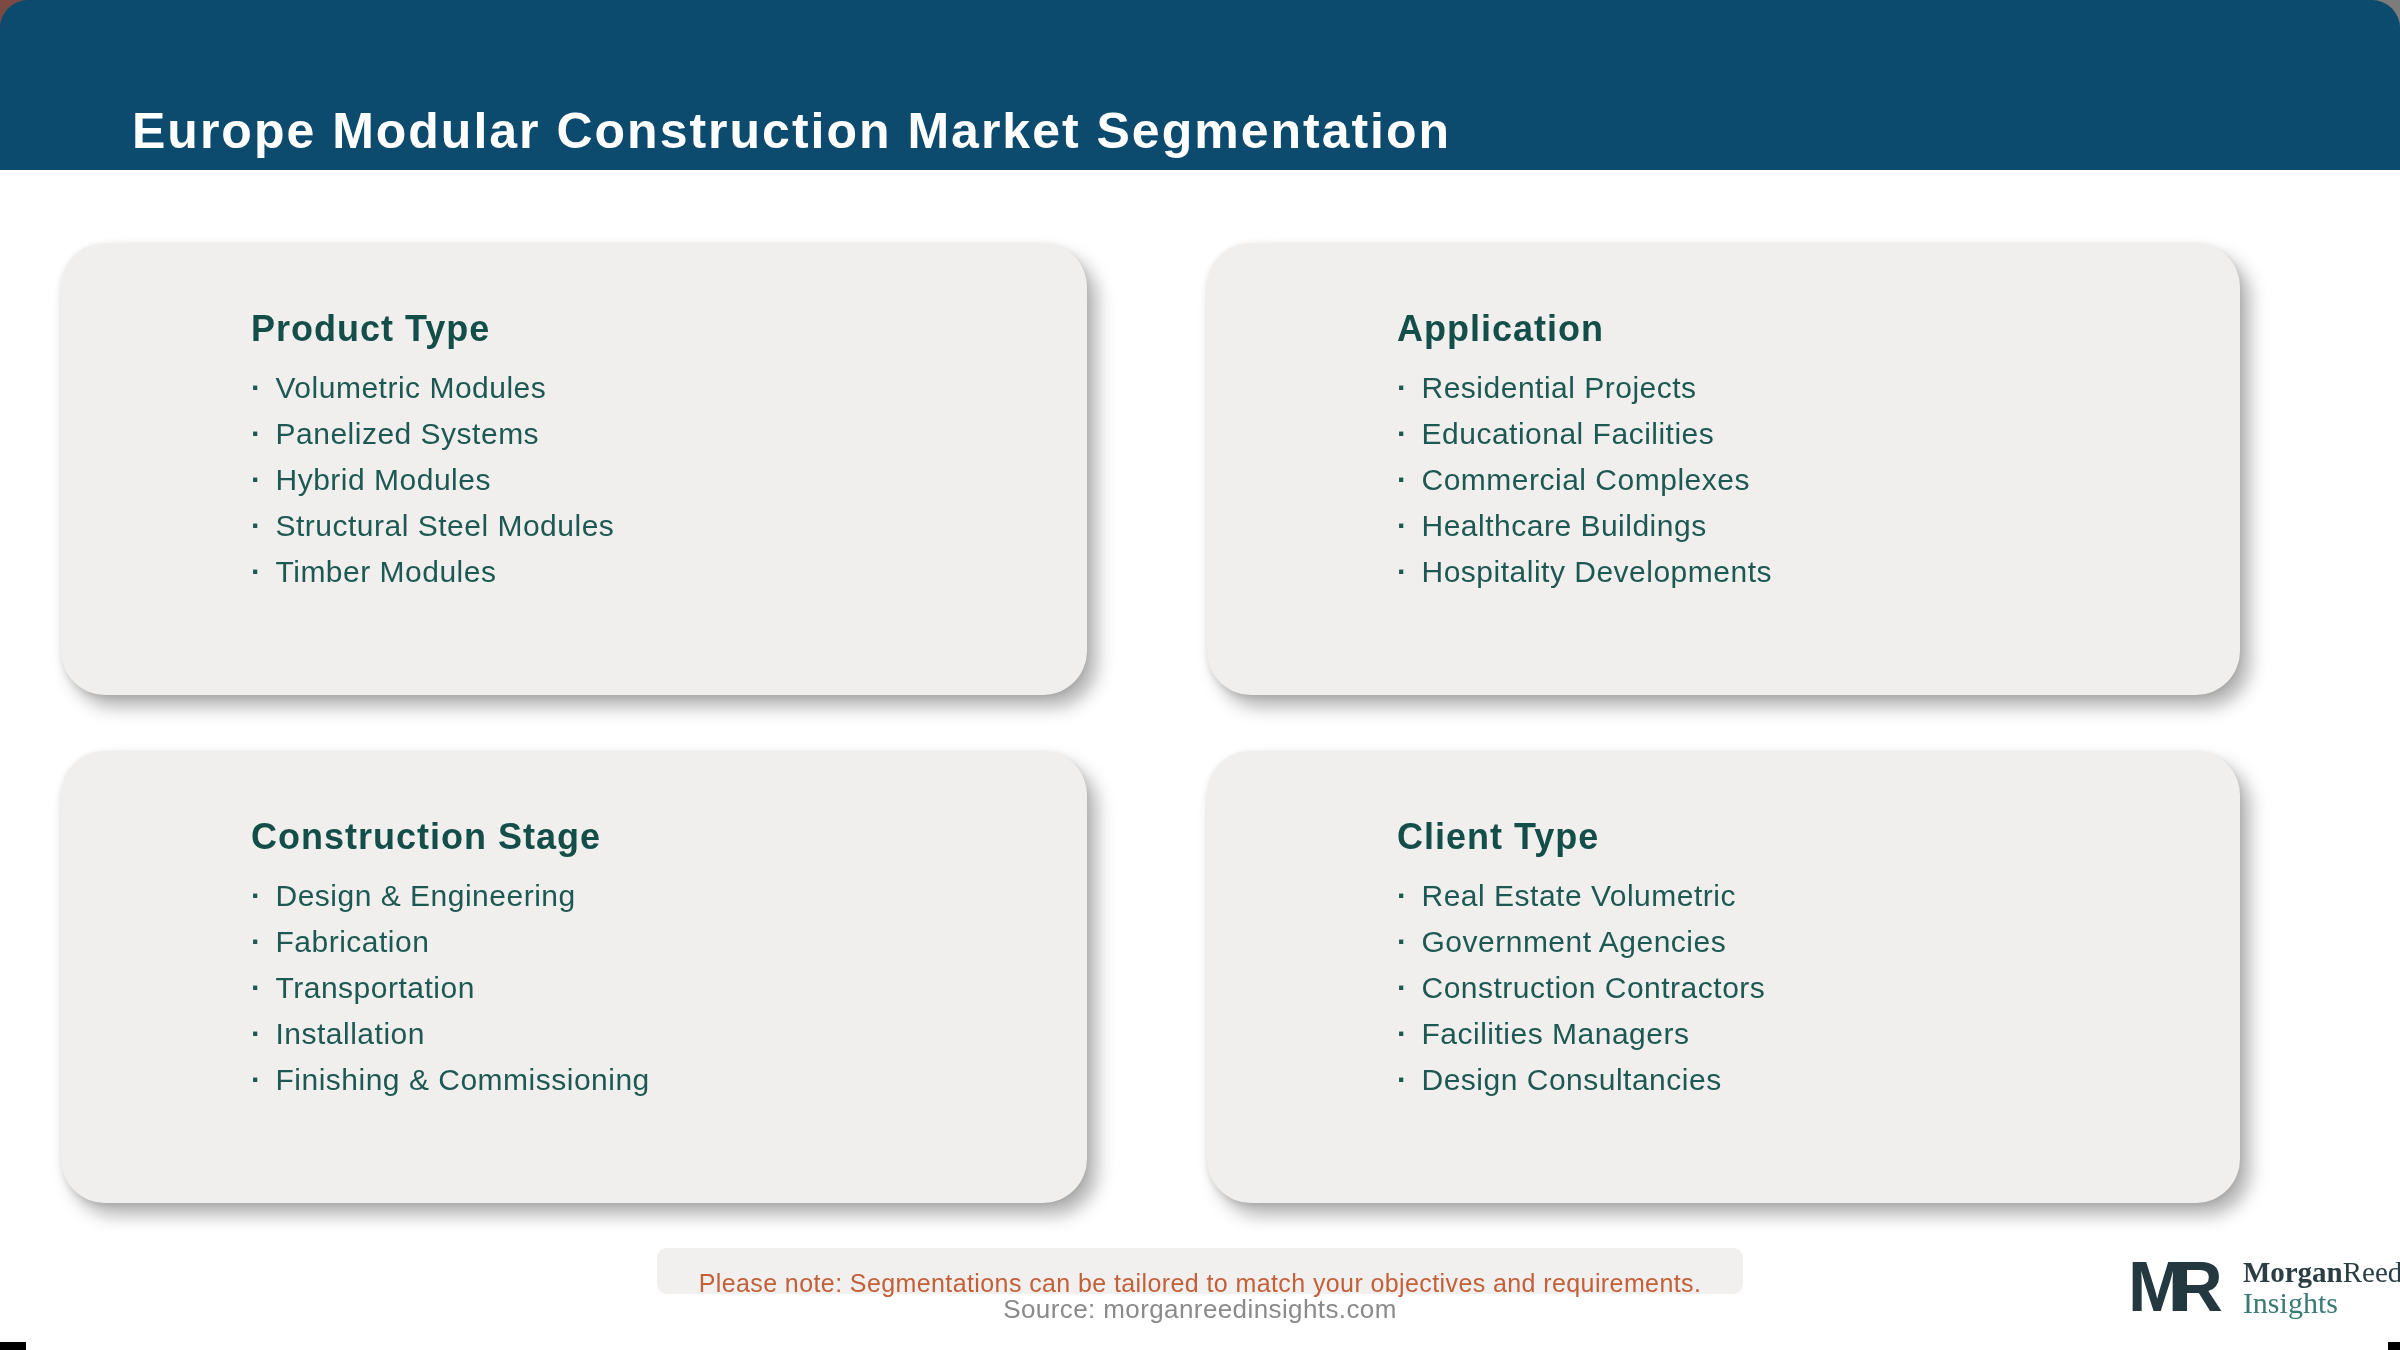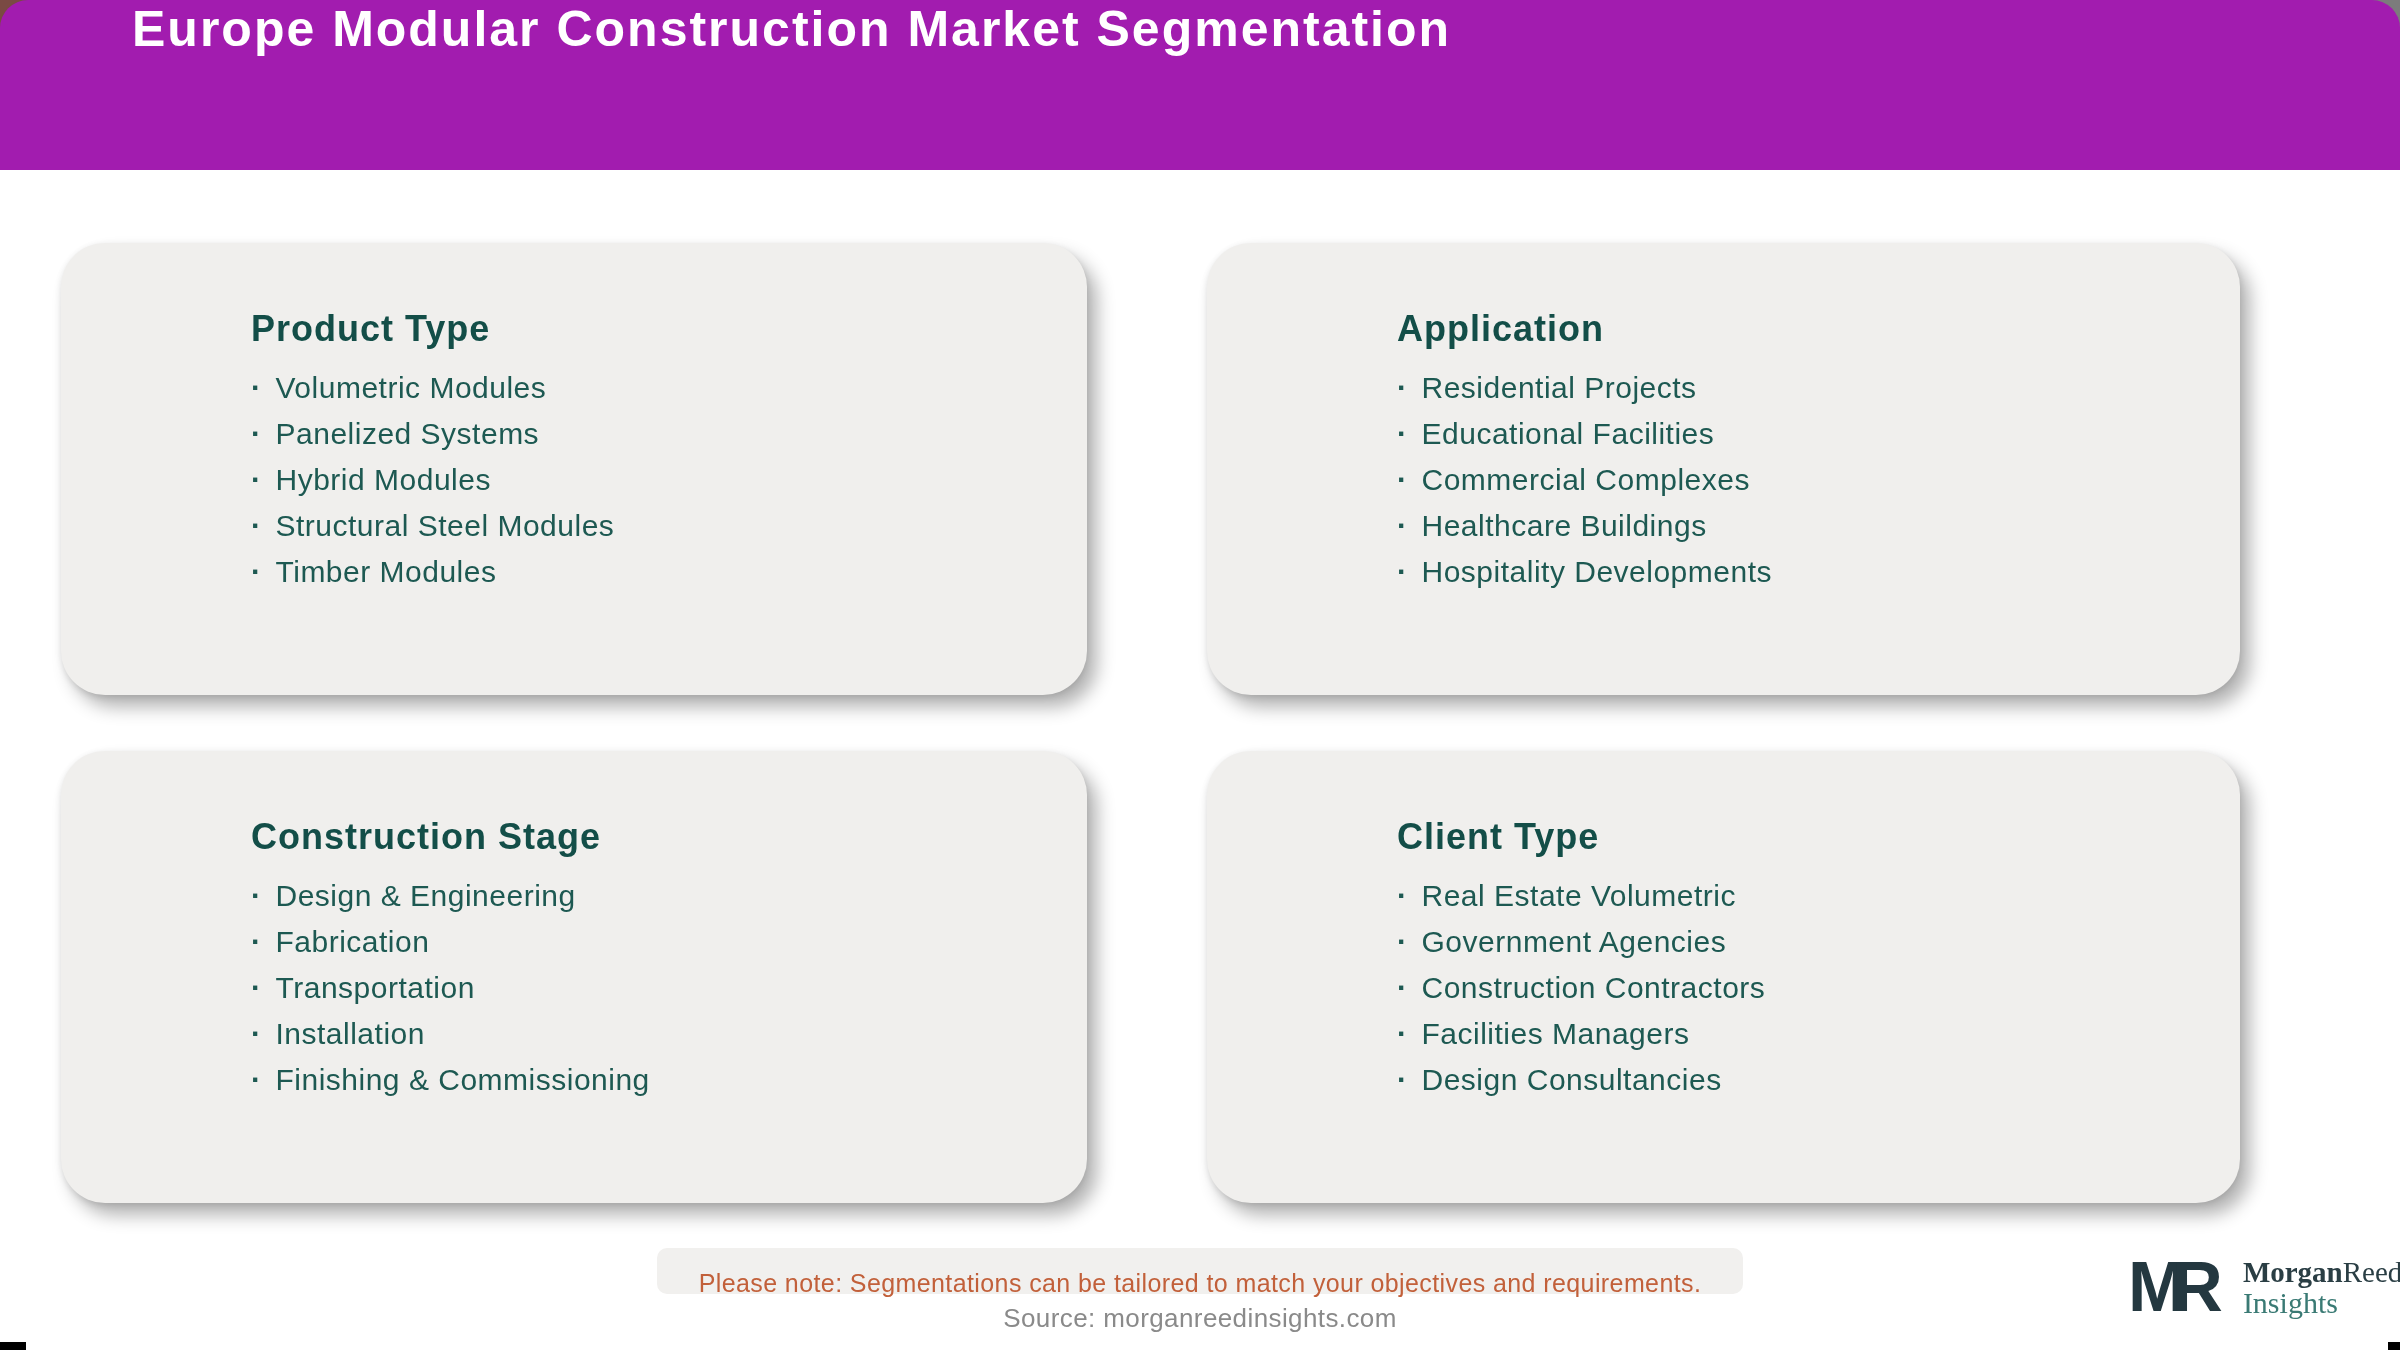--- a/index.html
+++ b/index.html
@@ -16,24 +16,24 @@
   
   .corner { position: absolute; top: 0; width: 34px; height: 34px; z-index: 0; }
   .corner-left  { left: 0;  background: #7a4a43; }
   .corner-right { right: 0; background: #7c7c7c; }
 
   
   .header-band {
     position: relative;
     z-index: 1;
     height: 170px;
-    background: #a21caf;
+    background: #0c4a6e;
     border-radius: 28px 28px 0 0;
     display: flex;
-    align-items: flex-start;
+    align-items: flex-end;
   }
   .page-title {
     color: #ffffff;
     font-size: 50px;
     font-weight: 700;
     letter-spacing: 2px;
     padding-left: 132px;
     padding-bottom: 10px;
   }
 
@@ -86,21 +86,21 @@
     border-radius: 10px;
     padding: 12px 42px;
     height: 46px;
     line-height: 46px;
     text-align: center;
     font-size: 25px;
     letter-spacing: 0.4px;
     color: #c2603a;
   }
   .source {
-    margin-top: 9px;
+    margin-top: 0;
     text-align: center;
     font-size: 26px;
     color: #8a8a8a;
     letter-spacing: 0.4px;
   }
 
   
   .logo {
     position: absolute;
     left: 2128px;

